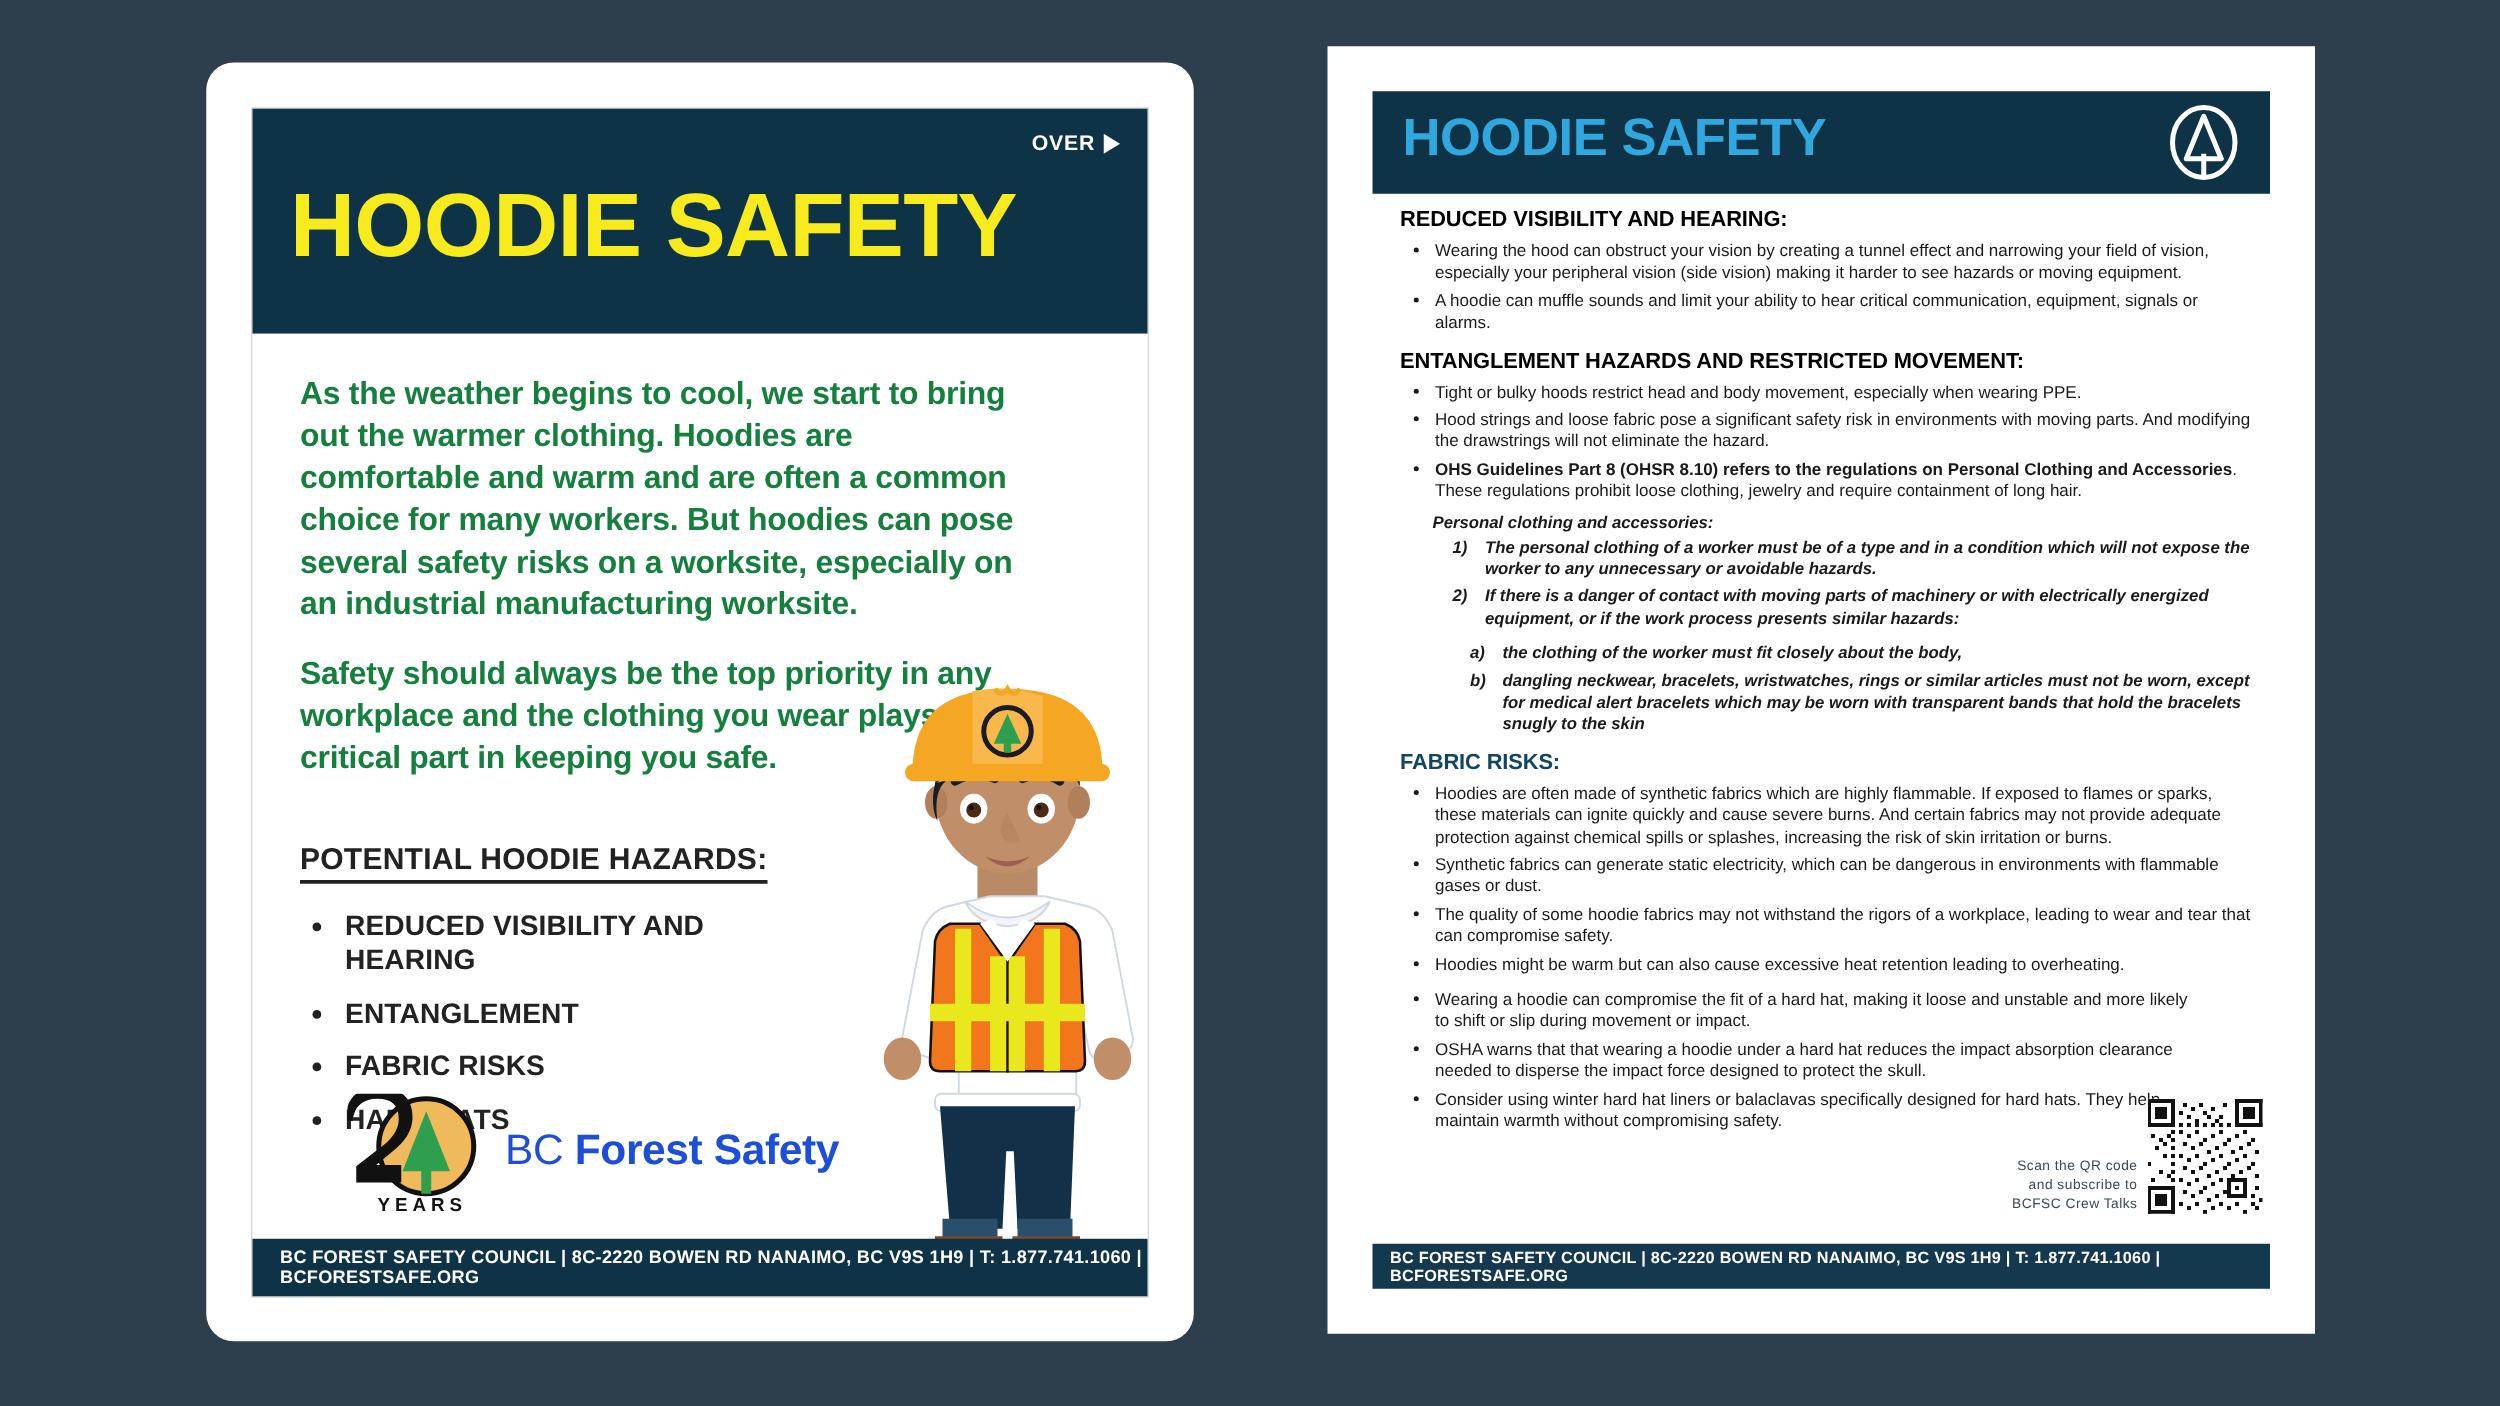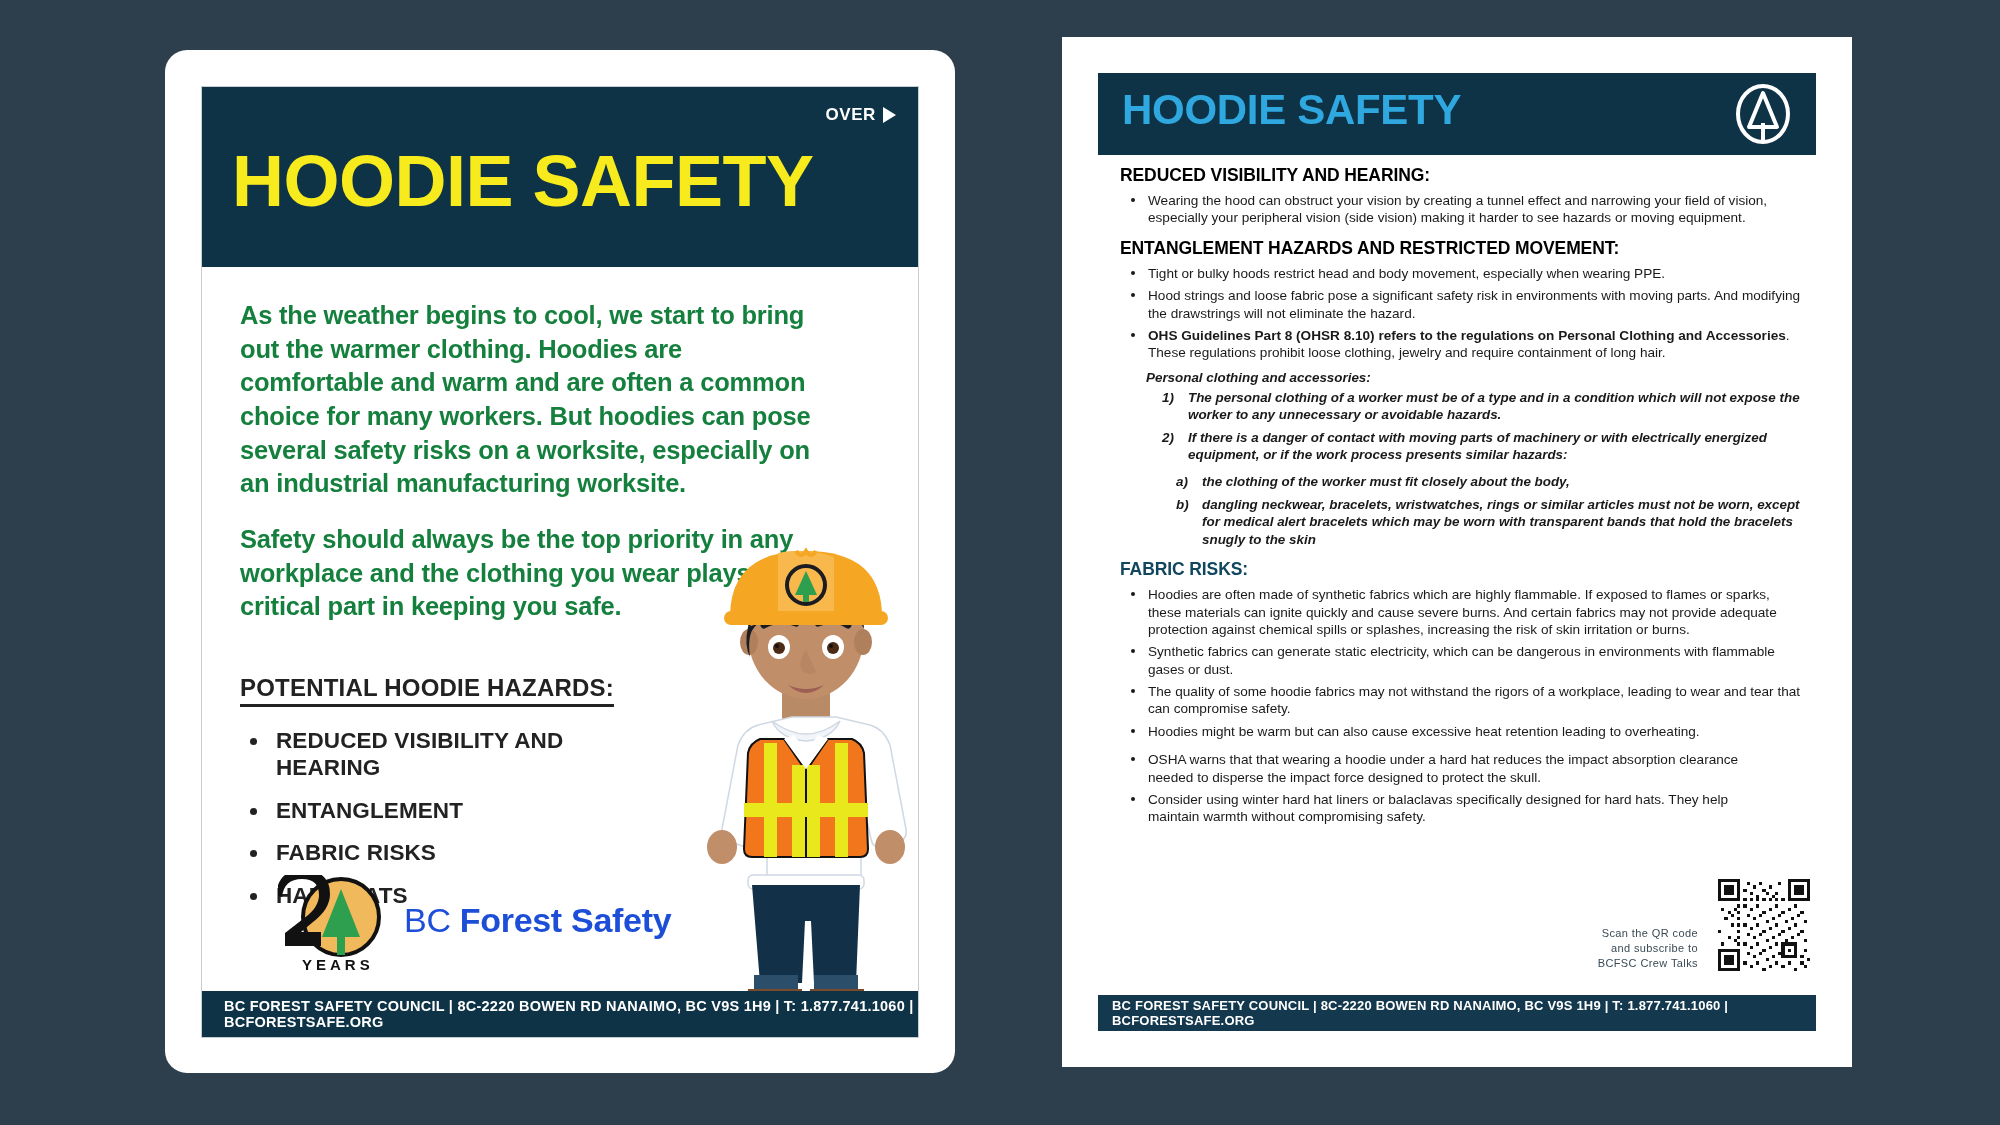--- a/index.html
+++ b/index.html
@@ -167,21 +167,21 @@
   ol.alpha { list-style: none; margin: 10px 0 0 30px; }
   ol.alpha > li {
     position: relative; padding-left: 26px;
     font-style: italic; font-size: 13.4px; line-height: 1.3;
     color: #1a1a1a; margin-bottom: 5px;
   }
   ol.alpha > li .mk { position: absolute; left: 0; top: 0; }
 
   .qr-row {
     position: absolute; right: 6px; bottom: 60px;
-    display: flex; align-items: flex-end; gap: 20px;
+    display: flex; align-items: flex-end; gap: 8px;
   }
   .qr-cap {
     text-align: right; font-size: 11px; line-height: 1.35;
     color: #3a4a55; letter-spacing: 0.4px;
   }
   .qr-box { width: 92px; height: 92px; background: #fff; }
 
   .p2-footer {
     position: absolute; left: 0; right: 0; bottom: 0; height: 36px;
     background: #14384e;
@@ -326,20 +326,21 @@
           </svg>
         </div>
       </div>
 
       <div class="p2-content">
 
         <div class="sec-block">
           <div class="sec-head">REDUCED VISIBILITY AND HEARING:</div>
           <ul class="b">
             <li>Wearing the hood can obstruct your vision by creating a tunnel effect and narrowing your field of vision, especially your peripheral vision (side vision) making it harder to see hazards or moving equipment.</li>
+            <li>A hoodie can muffle sounds and limit your ability to hear critical communication,  equipment, signals or alarms.</li>
           </ul>
         </div>
 
         <div class="sec-block">
           <div class="sec-head">ENTANGLEMENT HAZARDS AND RESTRICTED MOVEMENT:</div>
           <ul class="b">
             <li>Tight or bulky hoods restrict head and body movement, especially when wearing PPE.</li>
             <li>Hood strings and loose fabric pose a significant safety risk in environments with moving parts. And modifying the drawstrings will not eliminate the hazard.</li>
             <li><b>OHS Guidelines Part 8 (OHSR 8.10) refers to the regulations on Personal Clothing and  Accessories</b><span>. These regulations prohibit loose clothing, jewelry and require containment of long hair.</span></li>
           </ul>
@@ -362,20 +363,21 @@
           <ul class="b">
             <li>Hoodies are often made of synthetic fabrics which are highly flammable. If exposed to flames or sparks, these materials can ignite quickly and cause severe burns. And certain fabrics may not provide adequate protection against chemical spills or splashes, increasing the risk of skin irritation or burns.</li>
             <li>Synthetic fabrics can generate static electricity, which can be dangerous in environments with flammable gases or dust.</li>
             <li>The quality of some hoodie fabrics may not withstand the rigors of a workplace, leading to wear and tear that can compromise safety.</li>
             <li>Hoodies might be warm but can also cause excessive heat retention leading to overheating.</li>
           </ul>
         </div>
 
         <div class="sec-block">
           <ul class="b">
+            <li style="width:640px">Wearing a hoodie can compromise the fit of a hard hat, making it loose and unstable and more likely to shift or slip during movement or impact.</li>
             <li style="width:640px">OSHA warns that that wearing a hoodie under a hard hat reduces the impact absorption clearance needed to disperse the impact force designed to protect the skull.</li>
             <li style="width:640px">Consider using winter hard hat liners or balaclavas specifically designed for hard hats. They help maintain warmth without compromising safety.</li>
           </ul>
         </div>
 
       </div>
 
       <div class="qr-row">
         <div class="qr-cap">
           <div>Scan the QR code</div>

